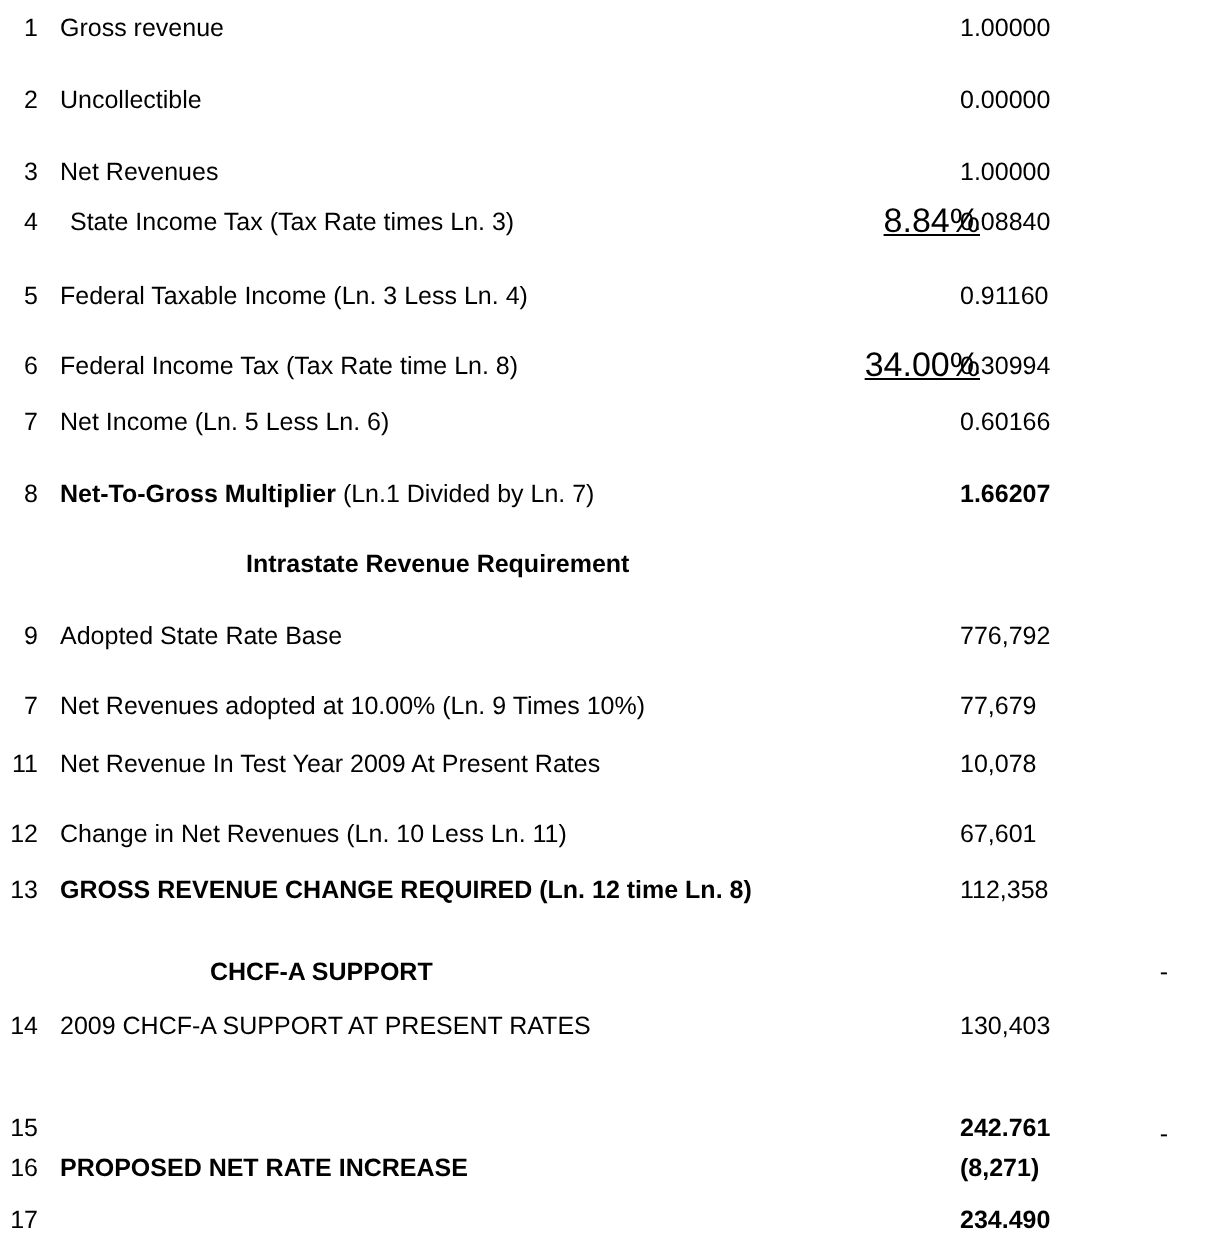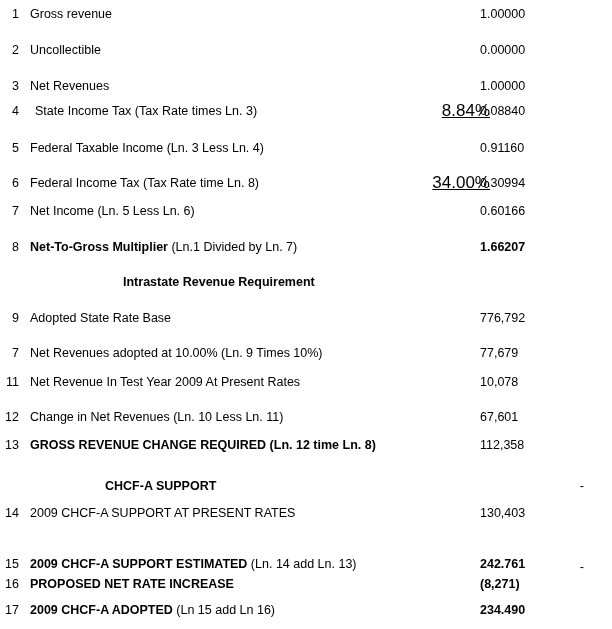--- a/index.html
+++ b/index.html
@@ -148,30 +148,28 @@
       <div class="label"><span class="b">GROSS REVENUE CHANGE REQUIRED (Ln. 12 time Ln. 8)</span></div>
       <div class="value">112,358</div>
     </div>
     <div class="row" style="top: 503px;">
       <div class="lineno">14</div>
       <div class="label"><span class="n">2009 CHCF-A SUPPORT AT PRESENT RATES</span></div>
       <div class="value">130,403</div>
     </div>
     <div class="row" style="top: 554px;">
       <div class="lineno">15</div>
-      <div class="label"><span class="b">2009 CHCF-A SUPPORT ESTIMATED</span><span class="n"> (Ln. 14 add Ln. 13)</span></div>
       <div class="value b">242.761</div>
     </div>
     <div class="row" style="top: 574px;">
       <div class="lineno">16</div>
       <div class="label"><span class="b">PROPOSED NET RATE INCREASE</span></div>
       <div class="value dash" style="position: absolute; top: -17px;">-</div>
       <div class="value b">(8,271)</div>
     </div>
     <div class="row" style="top: 600px;">
       <div class="lineno">17</div>
-      <div class="label"><span class="b">2009 CHCF-A ADOPTED</span><span class="n"> (Ln 15 add Ln 16)</span></div>
       <div class="value b">234.490</div>
     </div>
     <div class="section-head" style="top: 272px; left: 76px; margin-left: 47px;">Intrastate Revenue Requirement</div>
     <div class="section-head" style="top: 476px; left: 105px;">CHCF-A SUPPORT</div>
     <div class="value dash" style="position: absolute; top: 476px;">-</div>
   </div>
 
 </body></html>

